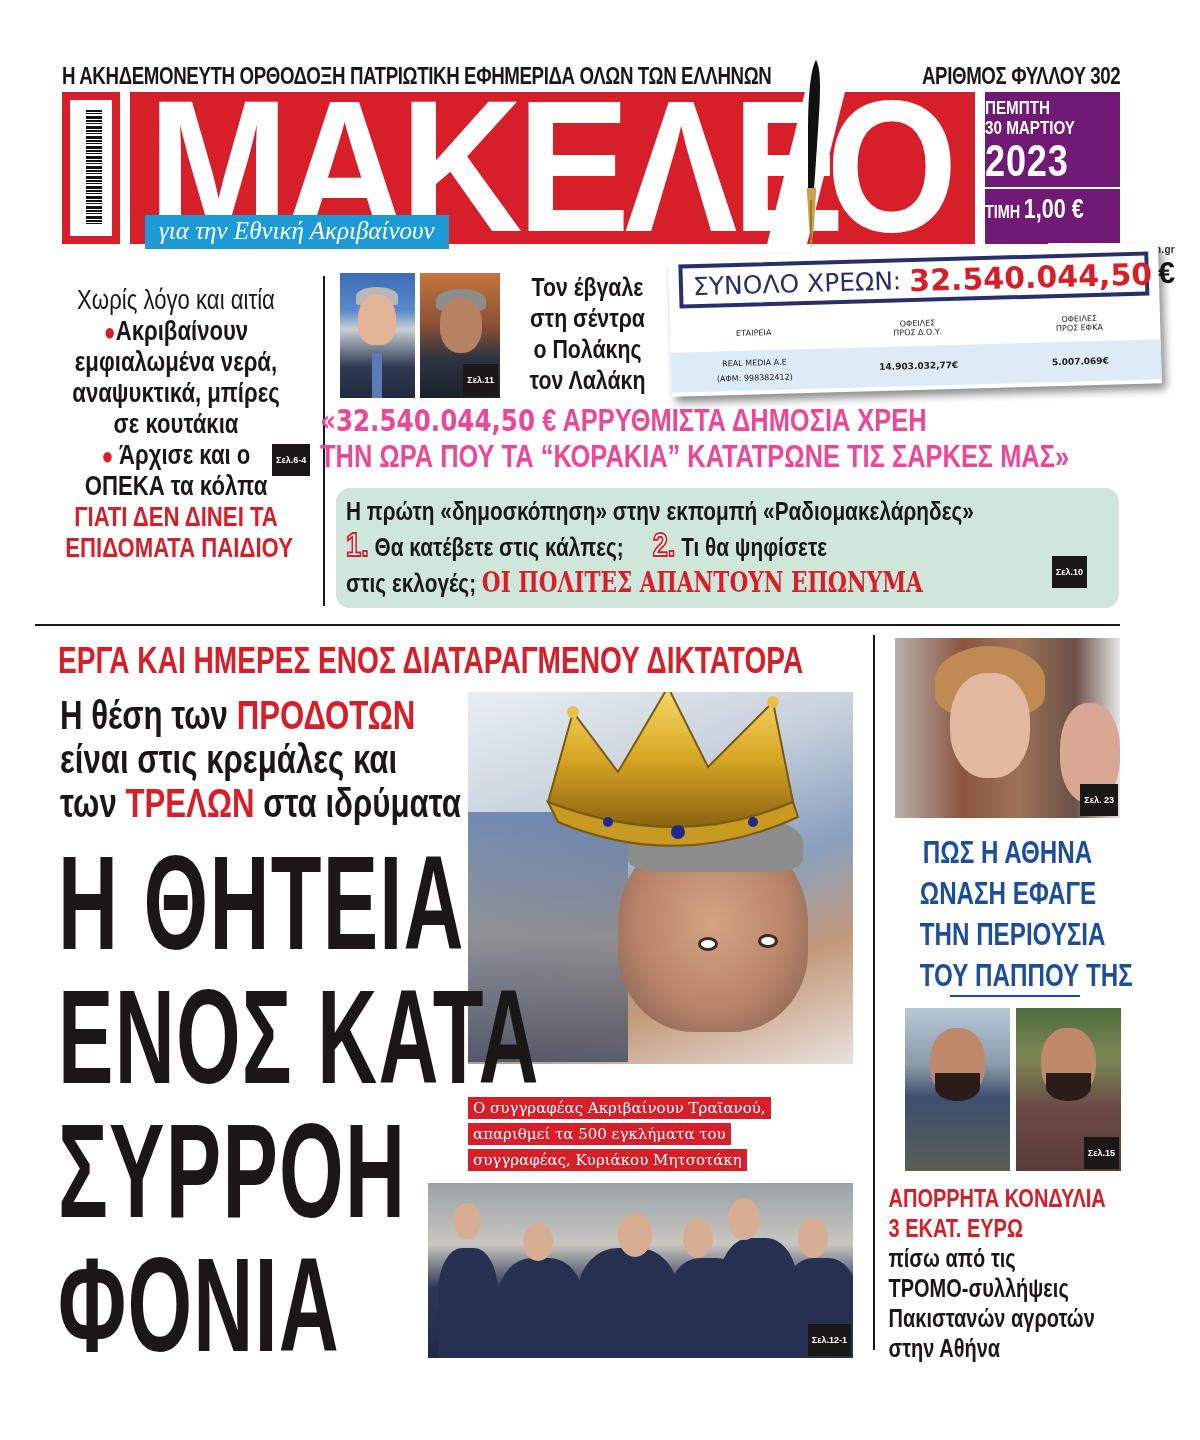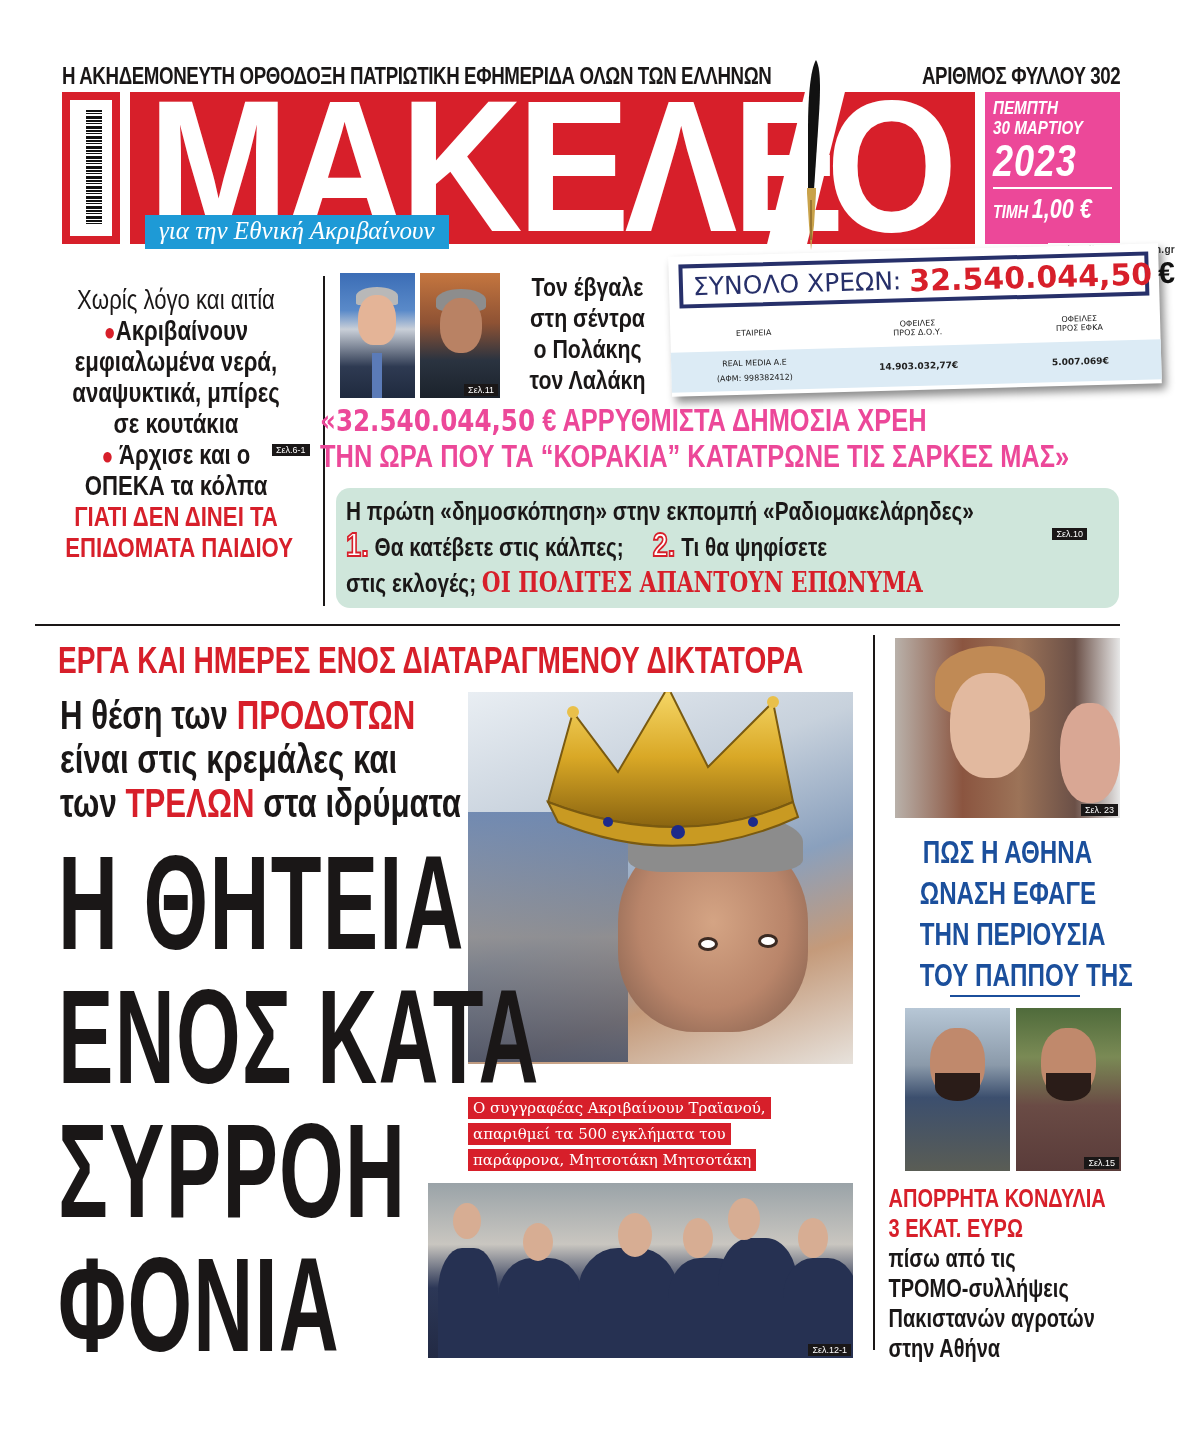--- a/index.html
+++ b/index.html
@@ -19,38 +19,38 @@
     background: repeating-linear-gradient(180deg, #111 0 2px, #fff 2px 3px, #111 3px 4px, #fff 4px 6px, #111 6px 9px, #fff 9px 10px); }
 
   .logo-box { left: 130px; top: 92px; width: 845px; height: 152px; background: #d71f2a; overflow: hidden; }
   .logo-text { position: absolute; left: 18px; top: -20px; font-size: 188px; font-weight: bold; color: #ffffff; letter-spacing: -6px; transform: scaleX(0.9); transform-origin: left top; white-space: nowrap; line-height: 1; }
   .logo-o { position: absolute; left: 696px; top: -20px; font-size: 188px; font-weight: bold; color: #ffffff; transform: scaleX(0.9); transform-origin: left top; line-height: 1; }
   .pen-gap { position: absolute; left: 655px; top: -10px; width: 40px; height: 180px; background: #fff; transform: skewX(-14deg); }
   .pen { left: 800px; top: 60px; width: 26px; height: 190px; }
 
   .subtitle-bar { left: 145px; top: 215px; background: #1e9ad6; color: #fff; padding: 2px 14px 4px 14px; font-family: "Liberation Serif", serif; font-style: italic; font-size: 25px; white-space: nowrap; }
 
-  .date-box { left: 985px; top: 92px; width: 135px; height: 152px; background: #ec4899; color: #fff; padding: 6px 8px; font-style: italic; }
+  .date-box { left: 985px; top: 92px; width: 135px; height: 152px; background: #701a75; color: #fff; padding: 6px 0; }
   .date-day { font-size: 19px; font-weight: bold; line-height: 20px; transform: scaleX(0.8); transform-origin: left; white-space: nowrap; }
   .date-dm { font-size: 19px; font-weight: bold; line-height: 20px; transform: scaleX(0.8); transform-origin: left; white-space: nowrap; }
   .date-year { font-size: 44px; font-weight: bold; line-height: 46px; transform: scaleX(0.82); transform-origin: left; letter-spacing: 1px; }
   .date-sep { height: 2px; background: #fff; margin: 3px 0 5px 0; }
   .price { white-space: nowrap; transform: scaleX(0.8); transform-origin: left; }
   .price-label { font-size: 18px; font-weight: bold; }
   .price-value { font-size: 27px; font-weight: bold; }
 
   .watermark { left: 1048px; top: 243px; font-size: 10px; font-weight: bold; color: #333; background: #fff; padding: 1px 2px; letter-spacing: 0.3px; }
 
   
   .left-story { left: 41px; top: 285px; width: 270px; text-align: center; }
   .ls-line { font-weight: bold; font-size: 27px; line-height: 31px; transform: scaleX(0.82); white-space: nowrap; }
   .ls-intro { font-weight: normal; font-size: 27px; }
   .ls-red { color: #d71f2a; }
   .bullet { color: #d71f2a; font-size: 24px; }
-  .page-ref { background: #1a1717; color: #fff; font-size: 9px; font-weight: normal; padding: 1px 4px; white-space: nowrap; }
+  .page-ref { background: #1a1717; color: #fff; font-size: 9px; font-weight: bold; padding: 11px 4px; white-space: nowrap; }
   .v-divider { background: #1a1717; width: 2px; }
 
   
   .photo { overflow: hidden; }
   .ph-anchor { left: 340px; top: 273px; width: 75px; height: 125px; background: linear-gradient(180deg,#3b6db6 0%,#5a8ac9 30%,#c9cfd8 45%,#2e3a52 75%,#1f2a3e 100%); }
   .ph-anchor .face { position: absolute; left: 18px; top: 22px; width: 38px; height: 50px; background: #e4b497; border-radius: 45% 45% 40% 40%; }
   .ph-anchor .hair { position: absolute; left: 16px; top: 14px; width: 42px; height: 18px; background: #b8b8b8; border-radius: 50% 50% 10% 10%; }
   .ph-anchor .tie { position: absolute; left: 32px; top: 80px; width: 10px; height: 45px; background: #5b7bb8; }
   .ph-polakis { left: 420px; top: 273px; width: 80px; height: 125px; background: linear-gradient(180deg,#c5763f 0%,#8e5234 40%,#2a3340 70%,#1b222b 100%); }
   .ph-polakis .face { position: absolute; left: 20px; top: 25px; width: 42px; height: 55px; background: #b98264; border-radius: 45%; }
@@ -76,21 +76,21 @@
 
   .debt-quote { left: 320px; top: 403px; width: 780px; color: #ec4899; white-space: nowrap; }
   .dq-line { font-size: 31px; font-weight: bold; line-height: 36px; transform: scaleX(0.82); transform-origin: left; }
   .dq-num { font-family: "DejaVu Sans", sans-serif; font-weight: bold; font-size: 30px; }
 
   
   .poll-box { left: 336px; top: 488px; width: 783px; height: 120px; background: #cfe6db; padding: 6px 10px; border-radius: 14px; }
   .poll-line { font-size: 26px; font-weight: bold; line-height: 35px; transform: scaleX(0.8); transform-origin: left; white-space: nowrap; color: #1a1717; }
   .poll-num { display: inline-block; color: #fff; font-size: 34px; font-weight: bold; -webkit-text-stroke: 2px #d71f2a; text-shadow: 0 0 0 #d71f2a; line-height: 30px; }
   .poll-red { color: #d71f2a; font-family: "DejaVu Serif", serif; font-weight: bold; font-size: 27px; }
-  .poll-ref { position: absolute; right: 32px; top: 40px; }
+  .poll-ref { position: absolute; right: 32px; top: 68px; }
 
   .h-divider { left: 35px; top: 624px; width: 1085px; height: 2px; background: #1a1717; }
 
   
   .kicker { left: 58px; top: 640px; font-size: 36px; font-weight: bold; color: #d71f2a; transform: scaleX(0.78); transform-origin: left; white-space: nowrap; }
   .deck { left: 60px; top: 693px; }
   .deck-line { font-size: 40px; font-weight: bold; line-height: 44px; transform: scaleX(0.78); transform-origin: left; white-space: nowrap; }
   .deck-red { color: #d71f2a; }
 
   .main-photo { left: 468px; top: 692px; width: 385px; height: 372px; background: linear-gradient(160deg,#e9eef3 0%,#c7d1dc 30%,#8aa0bd 55%,#c49a7a 75%,#e7e2dc 100%); }
@@ -179,21 +179,21 @@
   <div class="ls-line ls-intro">Χωρίς λόγο και αιτία</div>
   <div class="ls-line"><span class="bullet">●</span><span>Ακριβαίνουν</span></div>
   <div class="ls-line">εμφιαλωμένα νερά,</div>
   <div class="ls-line">αναψυκτικά, μπίρες</div>
   <div class="ls-line">σε κουτάκια</div>
   <div class="ls-line"><span class="bullet">● </span><span>Άρχισε και ο</span></div>
   <div class="ls-line">ΟΠΕΚΑ τα κόλπα</div>
   <div class="ls-line ls-red">ΓΙΑΤΙ ΔΕΝ ΔΙΝΕΙ ΤΑ</div>
   <div class="ls-line ls-red">ΕΠΙΔΟΜΑΤΑ ΠΑΙΔΙΟΥ</div>
 </div>
-<div class="abs page-ref" style="left:272px; top:444px;">Σελ.6-1</div>
+<div class="abs page-ref" style="left:272px; top:444px;">Σελ.6-4</div>
 <div class="abs v-divider" style="left:323px; top:276px; height:330px;"></div>
 
 <div class="abs photo ph-anchor">
   <div class="hair"></div>
   <div class="face"></div>
   <div class="tie"></div>
 </div>
 <div class="abs photo ph-polakis">
   <div class="hair"></div>
   <div class="face"></div>
@@ -286,21 +286,21 @@
     <circle cx="235" cy="20" r="6" fill="#e9c04a"></circle>
     <circle cx="140" cy="150" r="7" fill="#1d2a8a"></circle>
     <circle cx="215" cy="140" r="5" fill="#1d2a8a"></circle>
     <circle cx="70" cy="140" r="5" fill="#1d2a8a"></circle>
   </svg>
 </div>
 
 <div class="abs caption-box">
   <div class="cap-line">Ο συγγραφέας Ακριβαίνουν Τραϊανού,</div>
   <div class="cap-line">απαριθμεί τα 500 εγκλήματα του</div>
-  <div class="cap-line">παράφρονα, Μητσοτάκη Μητσοτάκη</div>
+  <div class="cap-line">συγγραφέας, Κυριάκου Μητσοτάκη</div>
 </div>
 
 <div class="abs headline">
   <div class="hl-line">Η ΘΗΤΕΙΑ</div>
   <div class="hl-line">ΕΝΟΣ ΚΑΤΑ</div>
   <div class="hl-line">ΣΥΡΡΟΗ</div>
   <div class="hl-line">ΦΟΝΙΑ</div>
 </div>
 
 <div class="abs photo group-photo">

